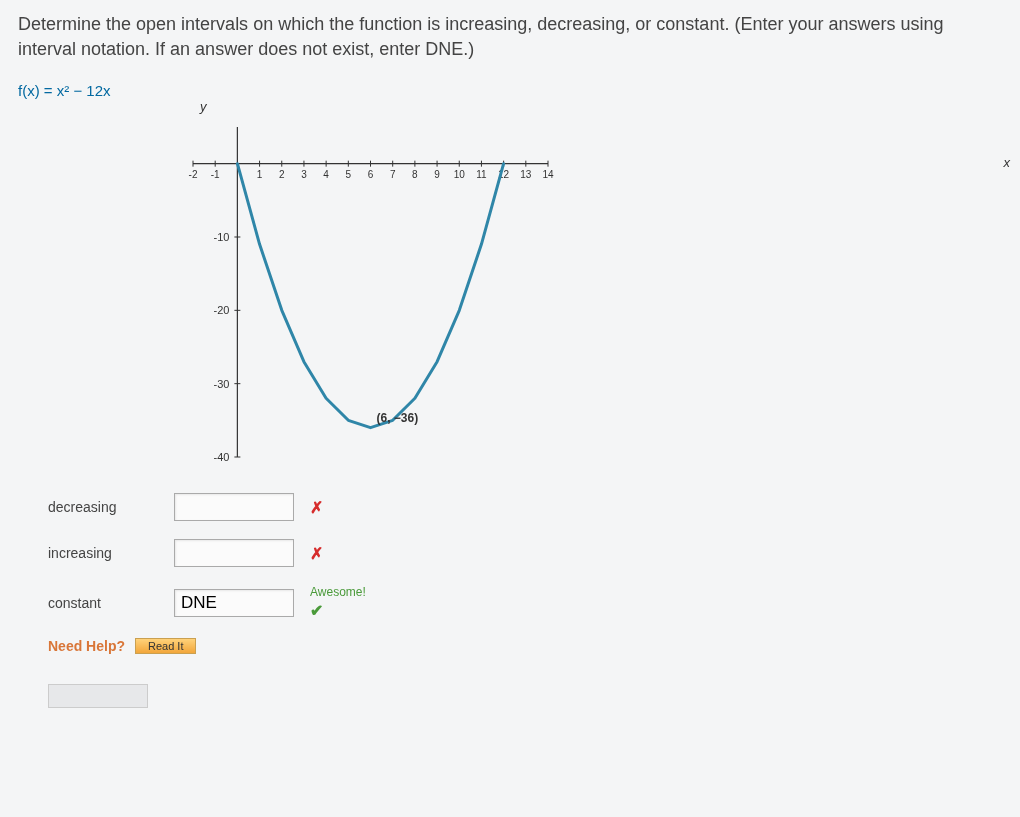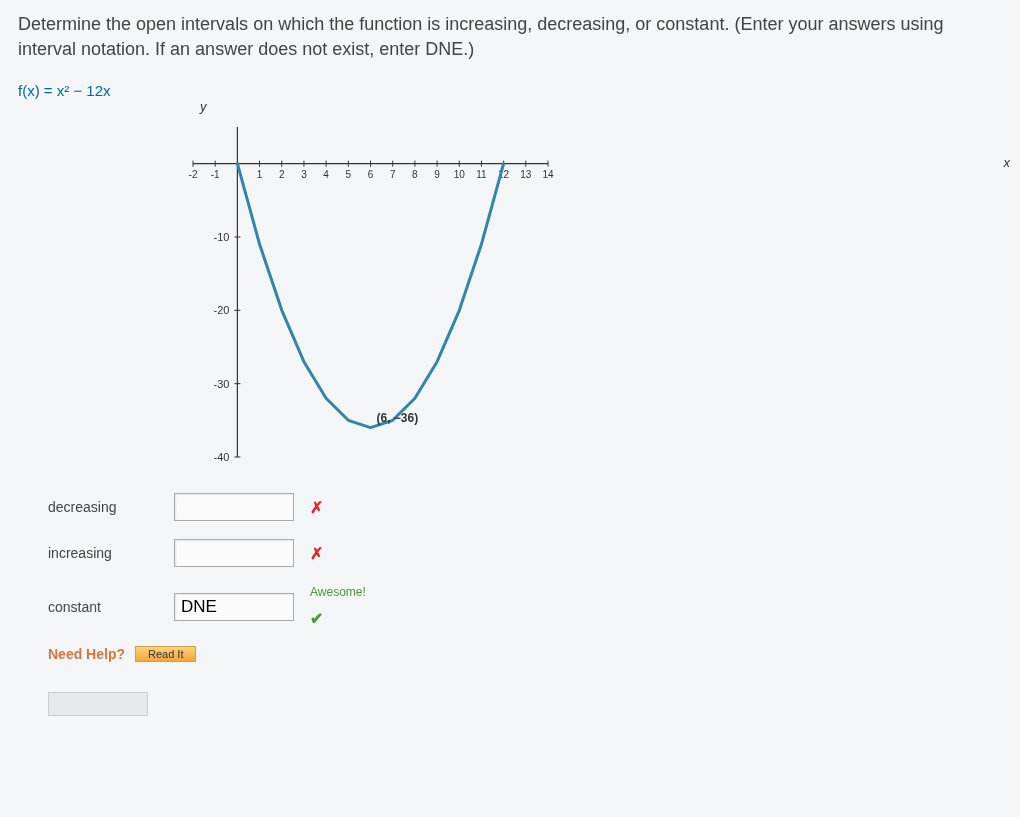--- a/index.html
+++ b/index.html
@@ -79,21 +79,21 @@
   }
   .feedback-check {
     color: #4a9a3a;
     font-weight: bold;
     font-size: 16px;
   }
   .feedback-text {
     color: #4a9a3a;
     font-size: 12px;
   }
-  .feedback-stack { display:flex; flex-direction:column; align-items:flex-start; gap:10px; }
+  .feedback-stack { display:flex; flex-direction:column; align-items:flex-start; gap:2px; }
   .help-row {
     margin-top: 18px;
     margin-left: 30px;
     display: flex;
     align-items: center;
     gap: 10px;
   }
   .help-label {
     color: #d97638;
     font-weight: bold;

